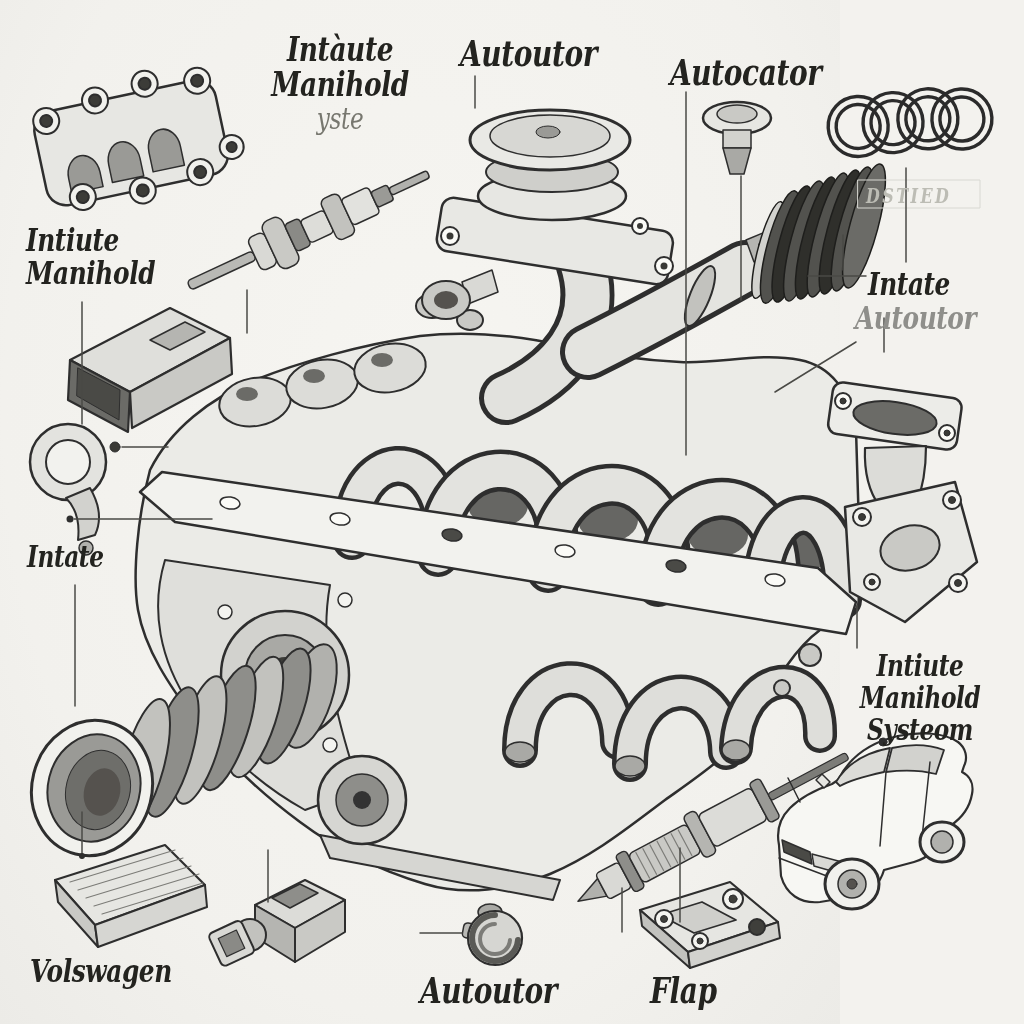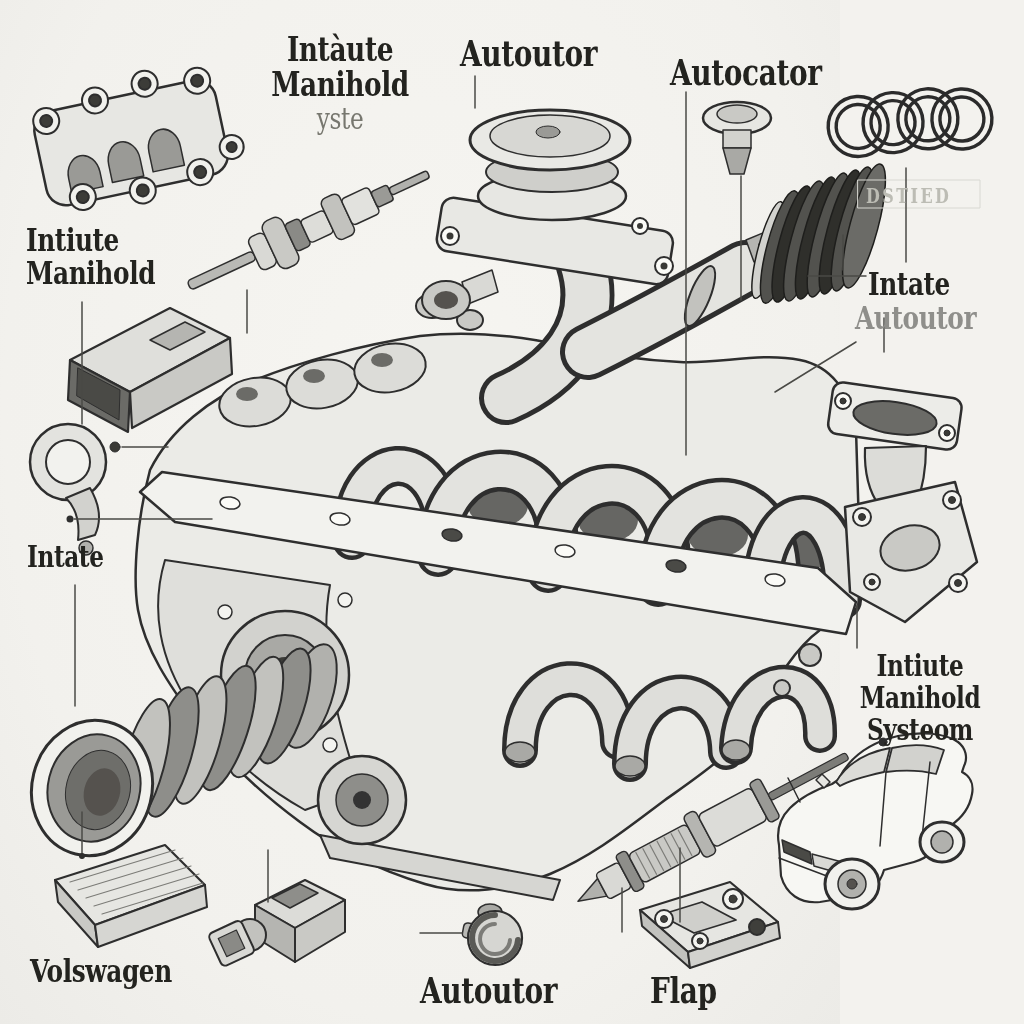--- a/index.html
+++ b/index.html
@@ -1,18 +1,18 @@
 <!DOCTYPE html>
 <html><head>
 <meta charset="utf-8">
 <style>
   html,body{margin:0;padding:0;}
   body{width:1024px;height:1024px;overflow:hidden;background:#f3f2ee;}
   #canvas{position:relative;width:840px;height:1024px;background:
-    radial-gradient(ellipse at 50% 40%, #f6f5f1 0%, #f2f1ed 70%, #ecebe7 100%);}
+    radial-gradient(ellipse at 50% 40%, #f6f5f1 0%, #f2f1ed 70%, #ecebe7 100%); font-style: italic;}
   svg{position:absolute;left:0;top:0;}
   .lbl{position:absolute;font-family:"DejaVu Serif", serif;font-weight:700;color:#23231f;
        transform:scaleX(.8);transform-origin:left top;white-space:nowrap;letter-spacing:-0.5px;}
   .lbl.center{text-align:center;}
   .sub{font-weight:400;color:#77776f;}
   .ghost{color:#8f8f8b;font-weight:600;}
   .watermark{color:#bcbcb4;font-weight:600;letter-spacing:3px;}
 </style>
 </head>
 <body>

